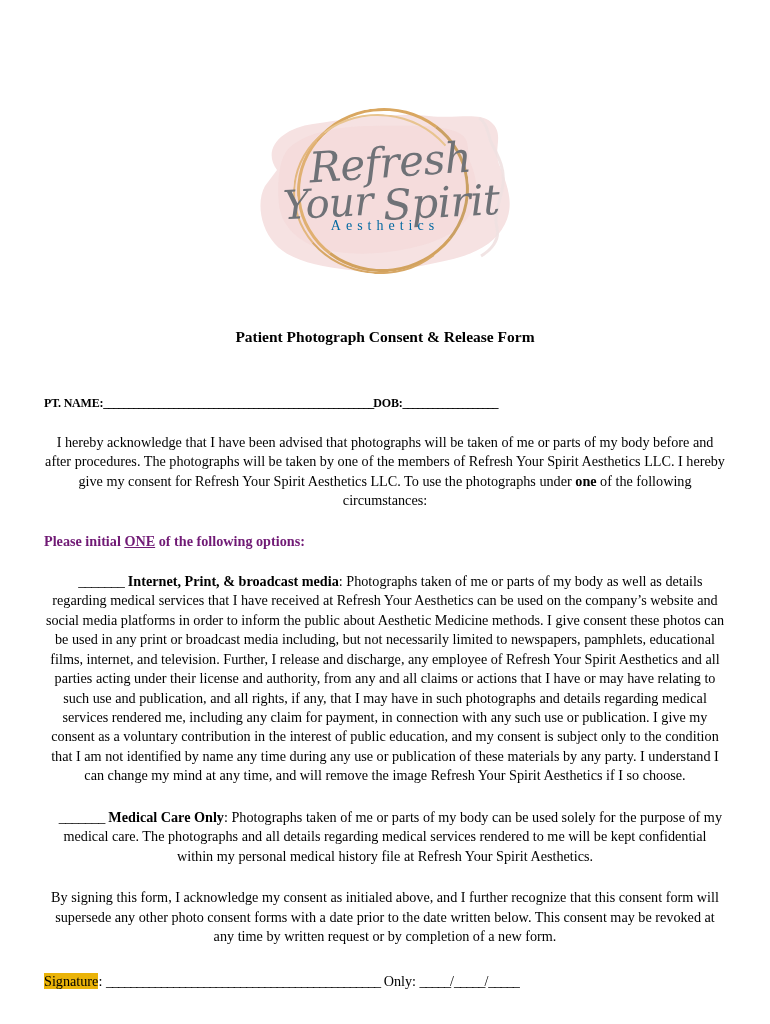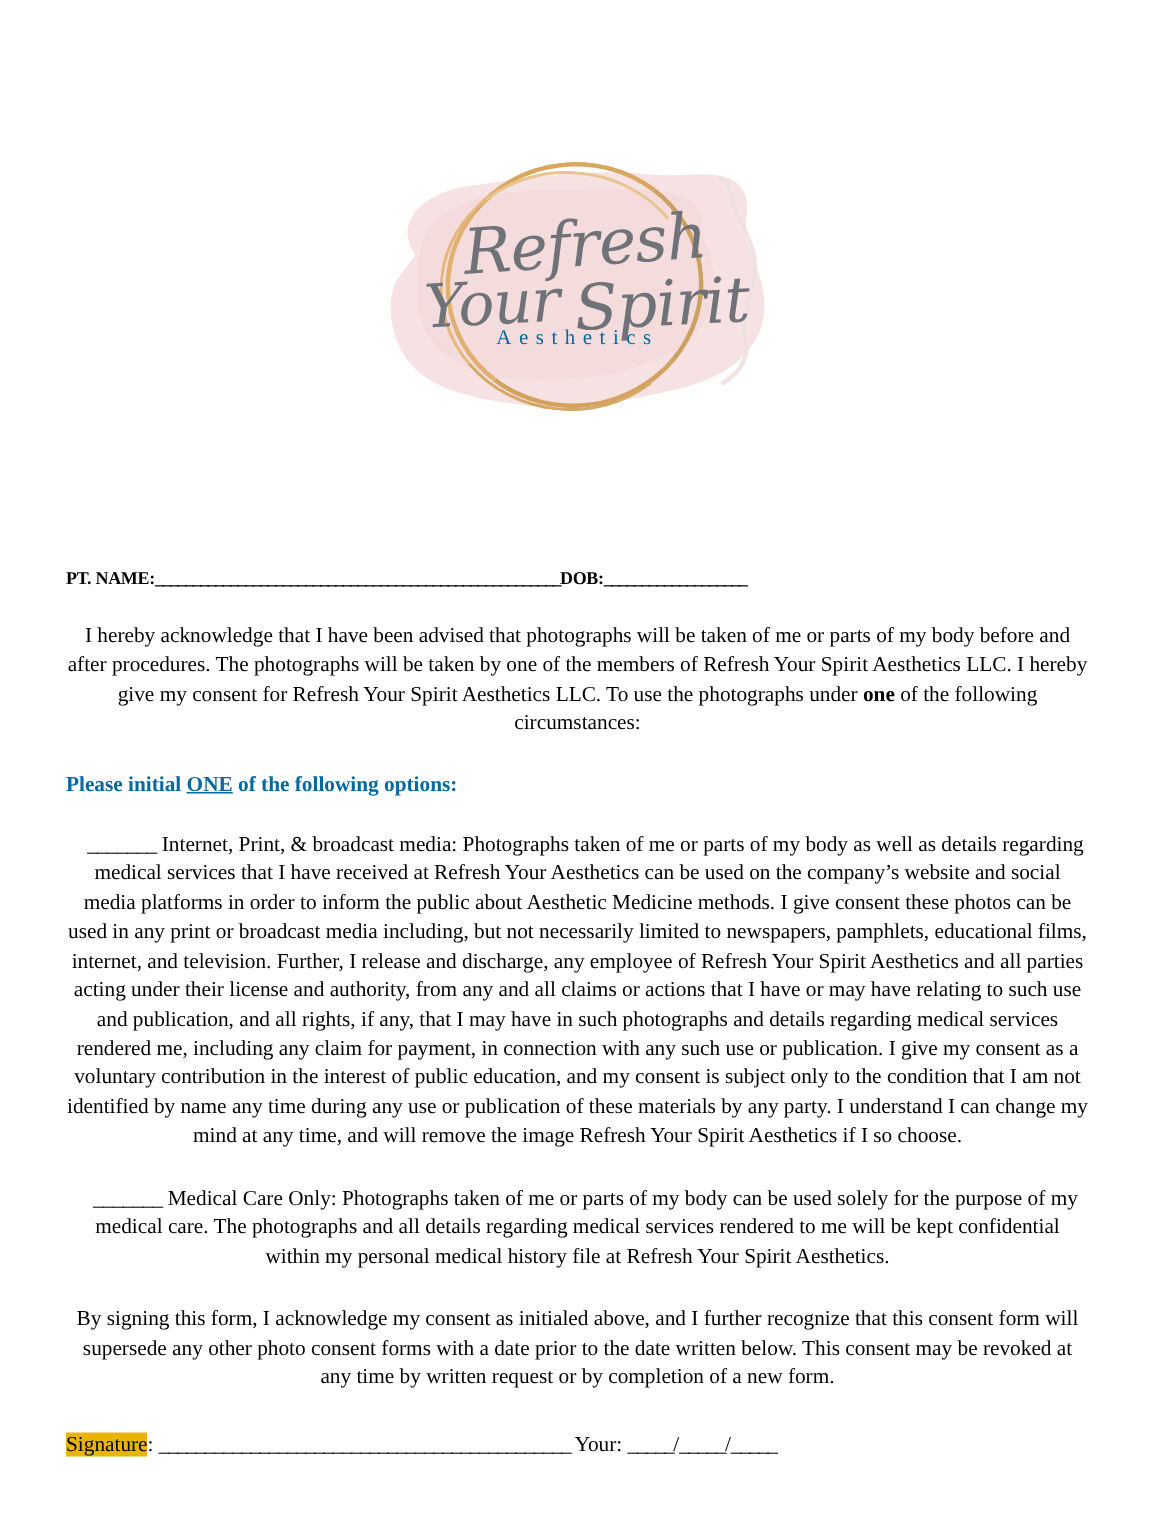--- a/index.html
+++ b/index.html
@@ -130,33 +130,33 @@
   .rule {
     letter-spacing: -1px;
   }
   p.body-para {
     font-size: 14.2px;
     line-height: 1.37;
     margin: 22px 0 0 0;
     text-align: center;
   }
   .redline {
-    color: #0369a1;
+    color: #701a75;
     font-weight: bold;
     font-size: 14.2px;
     margin: 22px 0 0 0;
   }
   .redline u {
     text-decoration: underline;
   }
   .opt-blank {
     letter-spacing: -0.5px;
   }
   .opt-label {
-    font-weight: normal;
+    font-weight: bold;
   }
   .sig-line {
     font-size: 14.2px;
     margin: 26px 0 0 0;
     white-space: nowrap;
   }
   .hl {
     background: #eab308;
   }
   b { font-weight: bold; }
@@ -185,35 +185,36 @@
 
       <div class="script script-refresh">Refresh</div>
       <div class="script script-your">Your</div>
       <div class="script script-spirit">Spirit</div>
       <div class="aesthetics">Aesthetics</div>
     </div>
   </div>
 
   <div class="doc">
 
+    <div class="doc-title">Patient Photograph Consent &amp; Release Form</div>
 
     <div class="field-line">
       <span>PT. NAME:</span><span class="rule">______________________________________________________</span><span>DOB:</span><span class="rule">___________________</span>
     </div>
 
     <p class="body-para"><span>I hereby acknowledge that I have been advised that photographs will be taken of me or parts of my body before and after procedures. The photographs will be taken by one of the members of Refresh Your Spirit Aesthetics LLC. I hereby give my consent for Refresh Your Spirit Aesthetics LLC.  To use the photographs under </span><b>one</b><span> of the following circumstances:</span></p>
 
     <p class="redline"><span>Please initial </span><u>ONE</u><span> of the following options:</span></p>
 
     <p class="body-para">&nbsp;&nbsp;&nbsp;<span class="opt-blank">_______</span>&nbsp;<span class="opt-label">Internet, Print, &amp; broadcast media</span><span>: Photographs taken of me or parts of my body as well as details regarding medical services that I have received at Refresh Your Aesthetics can be used on the company’s website and social media platforms in order to inform the public about Aesthetic Medicine methods. I give consent these photos can be used in any print or broadcast media including, but not necessarily limited to newspapers, pamphlets, educational films, internet, and television. Further, I release and discharge, any employee of Refresh Your Spirit Aesthetics and all parties acting under their license and authority, from any and all claims or actions that I have or may have relating to such use and publication, and all rights, if any, that I may have in such photographs and details regarding medical services rendered me, including any claim for payment, in connection with any such use or publication. I give my consent as a voluntary contribution in the interest of public education, and my consent is subject only to the condition that I am not identified by name any time during any use or publication of these materials by any party. I understand I can change my mind at any time, and will remove the image Refresh Your Spirit Aesthetics if I so choose.</span></p>
 
     <p class="body-para">&nbsp;&nbsp;&nbsp;<span class="opt-blank">_______</span>&nbsp;<span class="opt-label">Medical Care Only</span><span>: Photographs taken of me or parts of my body can be used solely for the purpose of my medical care. The photographs and all details regarding medical services rendered to me will be kept confidential within my personal medical history file at Refresh Your Spirit Aesthetics.</span></p>
 
     <p class="body-para">By signing this form, I acknowledge my consent as initialed above, and I further recognize that this consent form will supersede any other photo consent forms with a date prior to the date written below. This consent may be revoked at any time by written request or by completion of a new form.</p>
 
     <p class="sig-line"><span class="hl">Signature</span><span>:</span>
       <span class="rule">_____________________________________________</span>
-      <span>Your:</span>
+      <span>Only:</span>
       <span class="rule">_____</span><span>/</span><span class="rule">_____</span><span>/</span><span class="rule">_____</span>
     </p>
 
   </div>
 </div>
 
 </body></html>

